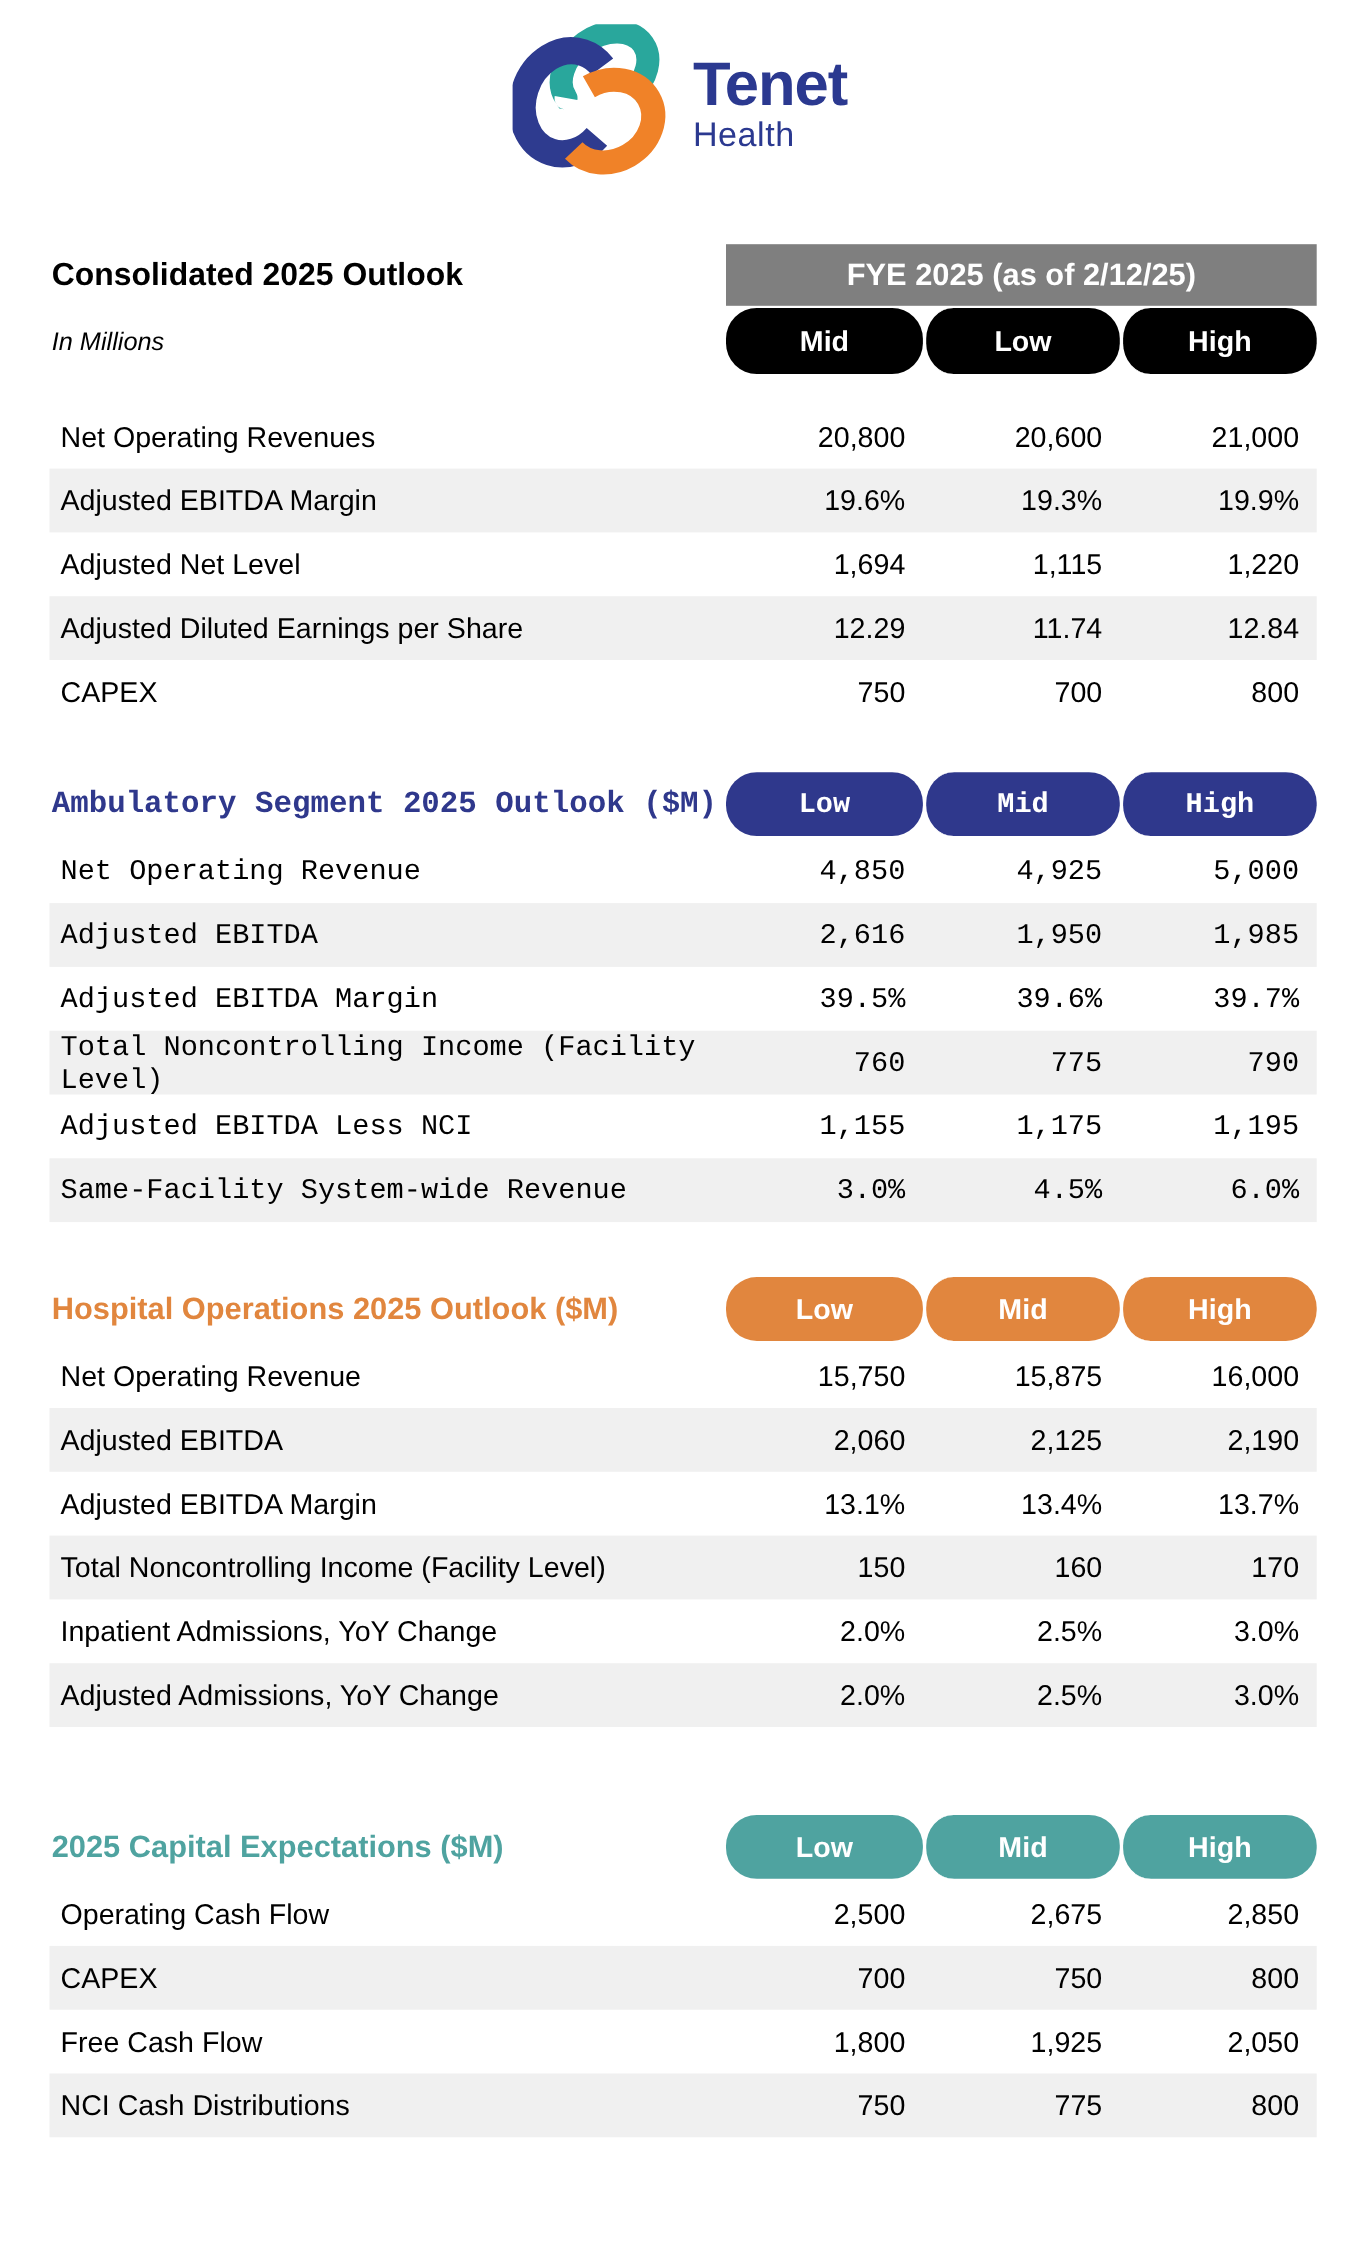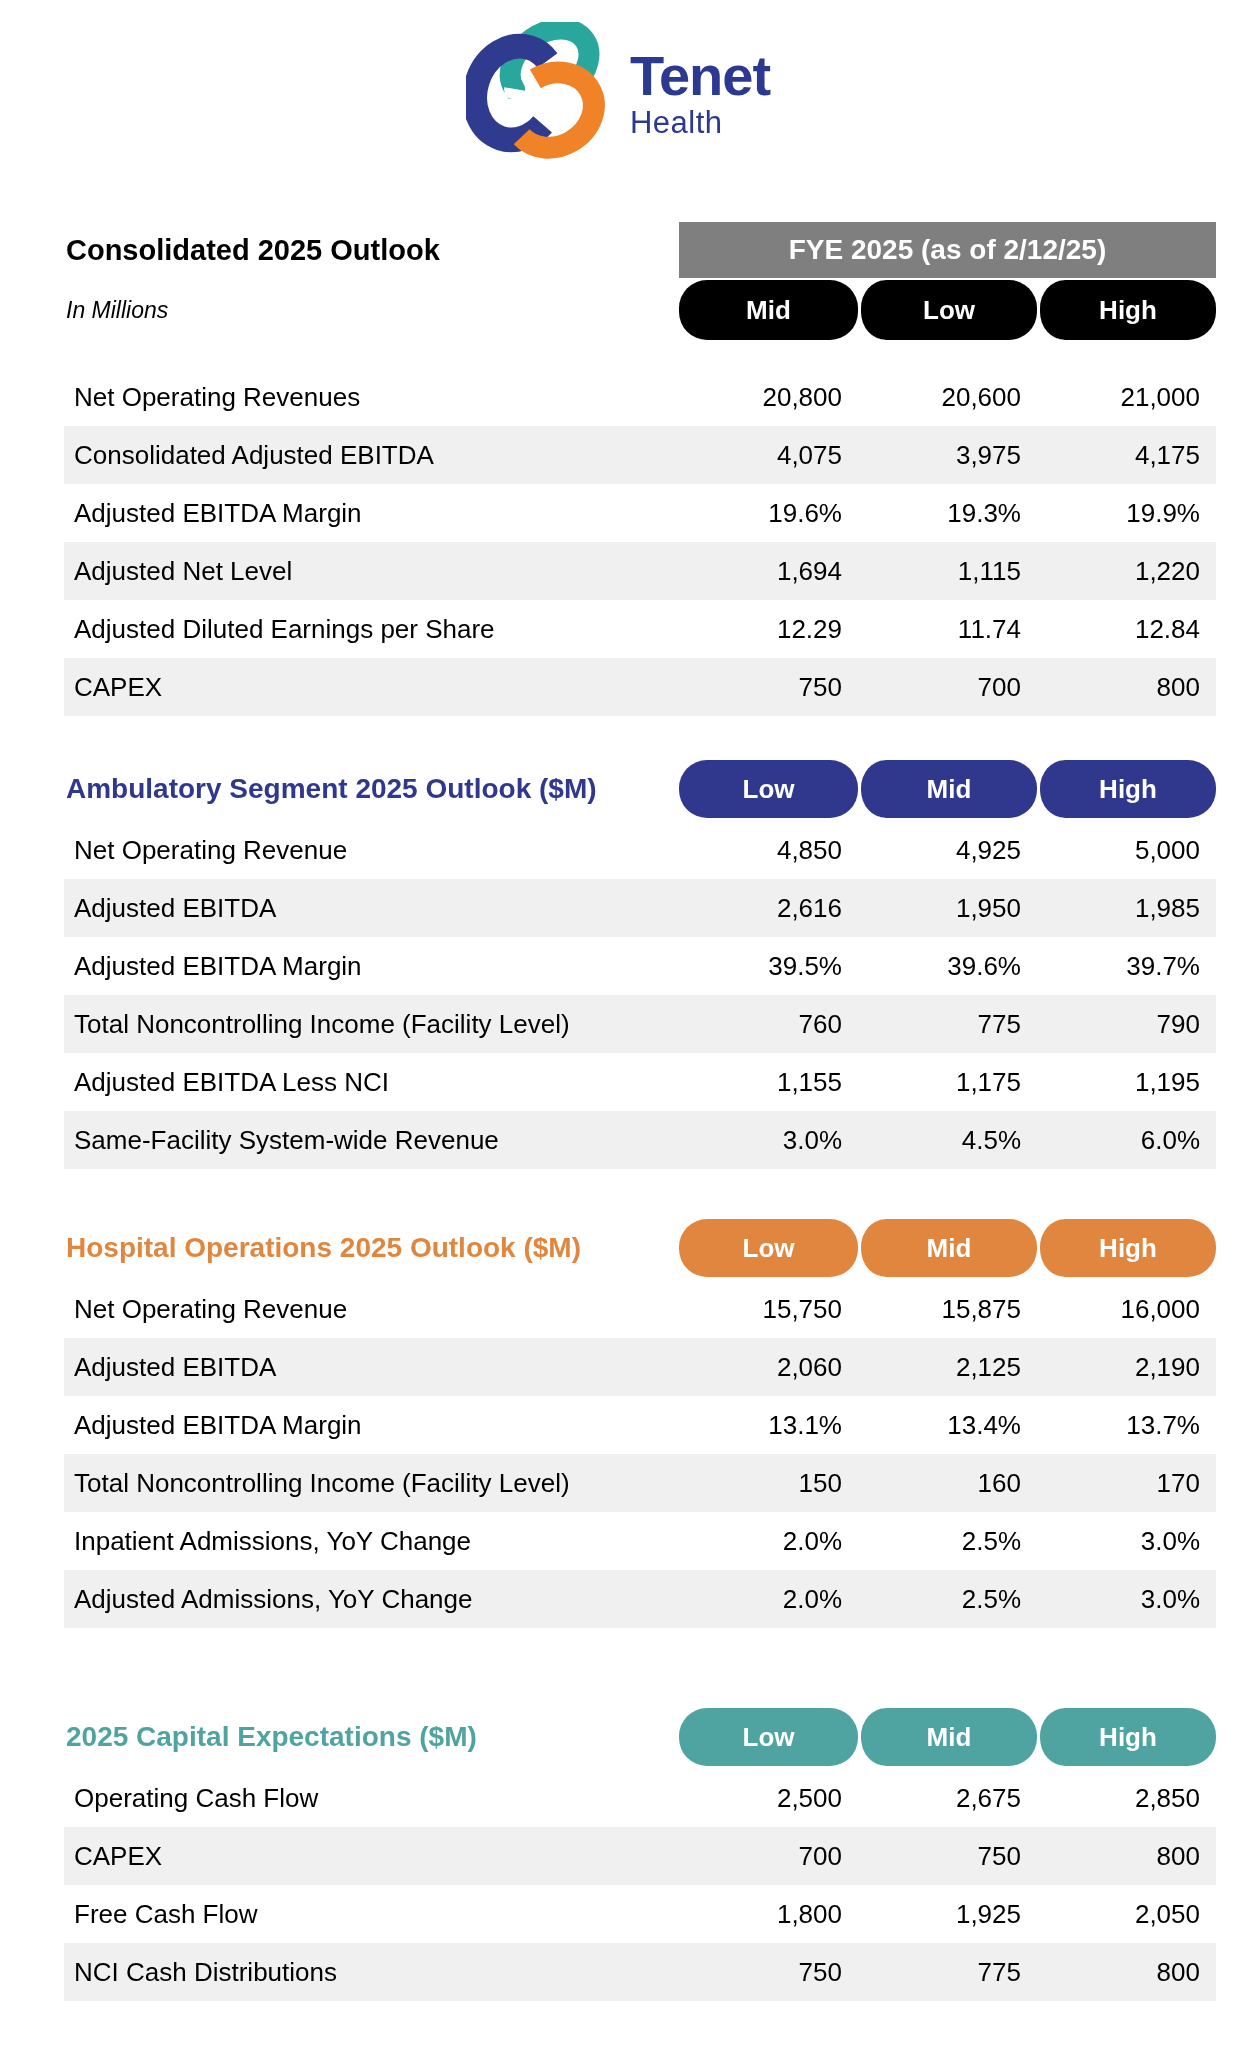--- a/index.html
+++ b/index.html
@@ -25,21 +25,21 @@
   .logo-icon { display: block; }
   .ring { fill: none; }
   .ring.navy   { stroke-width: 26; stroke-dasharray: 75 25; stroke-dashoffset: 92; }
   .ring.teal   { stroke-width: 22; stroke-dasharray: 72 28; stroke-dashoffset: 50; }
   .ring.orange { stroke-width: 23; stroke-dasharray: 72 28; stroke-dashoffset: 25; }
   .wordmark { display: flex; flex-direction: column; justify-content: flex-end; }
   .brand-name { font-size: 56px; font-weight: bold; letter-spacing: -1px; line-height: 1.0; }
   .brand-sub  { font-size: 31px; font-weight: 500; letter-spacing: 0.5px; line-height: 1.0; margin-top: 3px; }
 
   
-  .content { margin-left: 64px; width: 1152px; }
+  .content { margin-left: 45px; width: 1152px; }
   .thead, .r { display: grid; grid-template-columns: 615px 179px 179px 179px; }
 
   .thead.one { grid-template-rows: 58px; }
   .thead.two { grid-template-rows: 56px 60px; row-gap: 2px; }
 
   .sec-title { display: flex; align-items: center; font-size: 28px; font-weight: bold; padding-left: 2px; }
   .t1-title  { grid-row: 1; grid-column: 1; display: flex; align-items: center; font-size: 29px; font-weight: bold; padding-left: 2px; }
   .t1-sub    { grid-row: 2; grid-column: 1; display: flex; align-items: center; font-style: italic; font-size: 23px; padding-left: 2px; }
   .span-hdr  { grid-row: 1; grid-column: 2 / 5; color: #ffffff; font-weight: bold; font-size: 28px;
                display: flex; align-items: center; justify-content: center; }
@@ -49,21 +49,21 @@
   .hcell.c1, .hcell.c2 { border-left: 3px solid #ffffff; }
 
   .rows { margin-top: 3px; }
   .rows.gap { margin-top: 28px; }
   .r { height: 58px; align-items: center; font-size: 26px; }
   .r:nth-child(even) { background: var(--row-alt, #f0f0f0); }
   .lbl { padding-left: 10px; }
   .val { text-align: right; padding-right: 16px; }
 
   .tbl.consolidated-outlook  { margin-top: 50px; }
-  .tbl.ambulatory-outlook    { margin-top: 44px; }
+  .tbl.ambulatory-outlook    { margin-top: 44px; font-family: Liberation Mono, monospace; }
   .tbl.hospital-outlook      { margin-top: 50px; }
   .tbl.capital-expectations  { margin-top: 80px; }
 </style>
 </head>
 <body>
 
 <div class="page">
 
   <header class="logo-block">
     <svg class="logo-icon" width="152" height="142" viewBox="0 0 160 148" aria-hidden="true">
@@ -89,26 +89,20 @@
           <div class="hcell c2" style="background:#000000">High</div>
     </div>
             <div class="rows gap">
     <div class="r">
       <div class="lbl">Net Operating Revenues</div>
       <div class="val">20,800</div>
             <div class="val">20,600</div>
             <div class="val">21,000</div>
     </div>
     <div class="r">
-      <div class="lbl">Consolidated Adjusted EBITDA</div>
-      <div class="val">4,075</div>
-            <div class="val">3,975</div>
-            <div class="val">4,175</div>
-    </div>
-    <div class="r">
       <div class="lbl">Adjusted EBITDA Margin</div>
       <div class="val">19.6%</div>
             <div class="val">19.3%</div>
             <div class="val">19.9%</div>
     </div>
     <div class="r">
       <div class="lbl">Adjusted Net Level</div>
       <div class="val">1,694</div>
             <div class="val">1,115</div>
             <div class="val">1,220</div>

